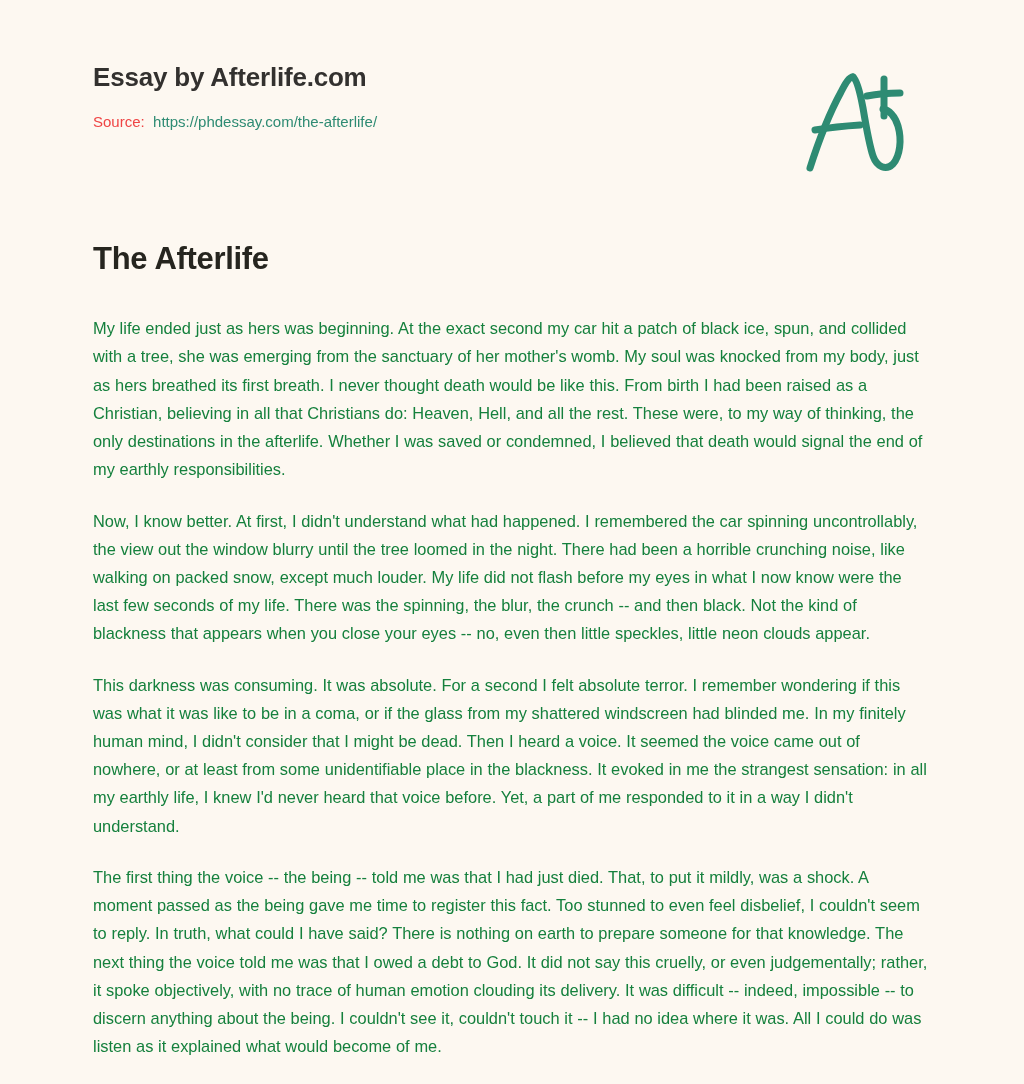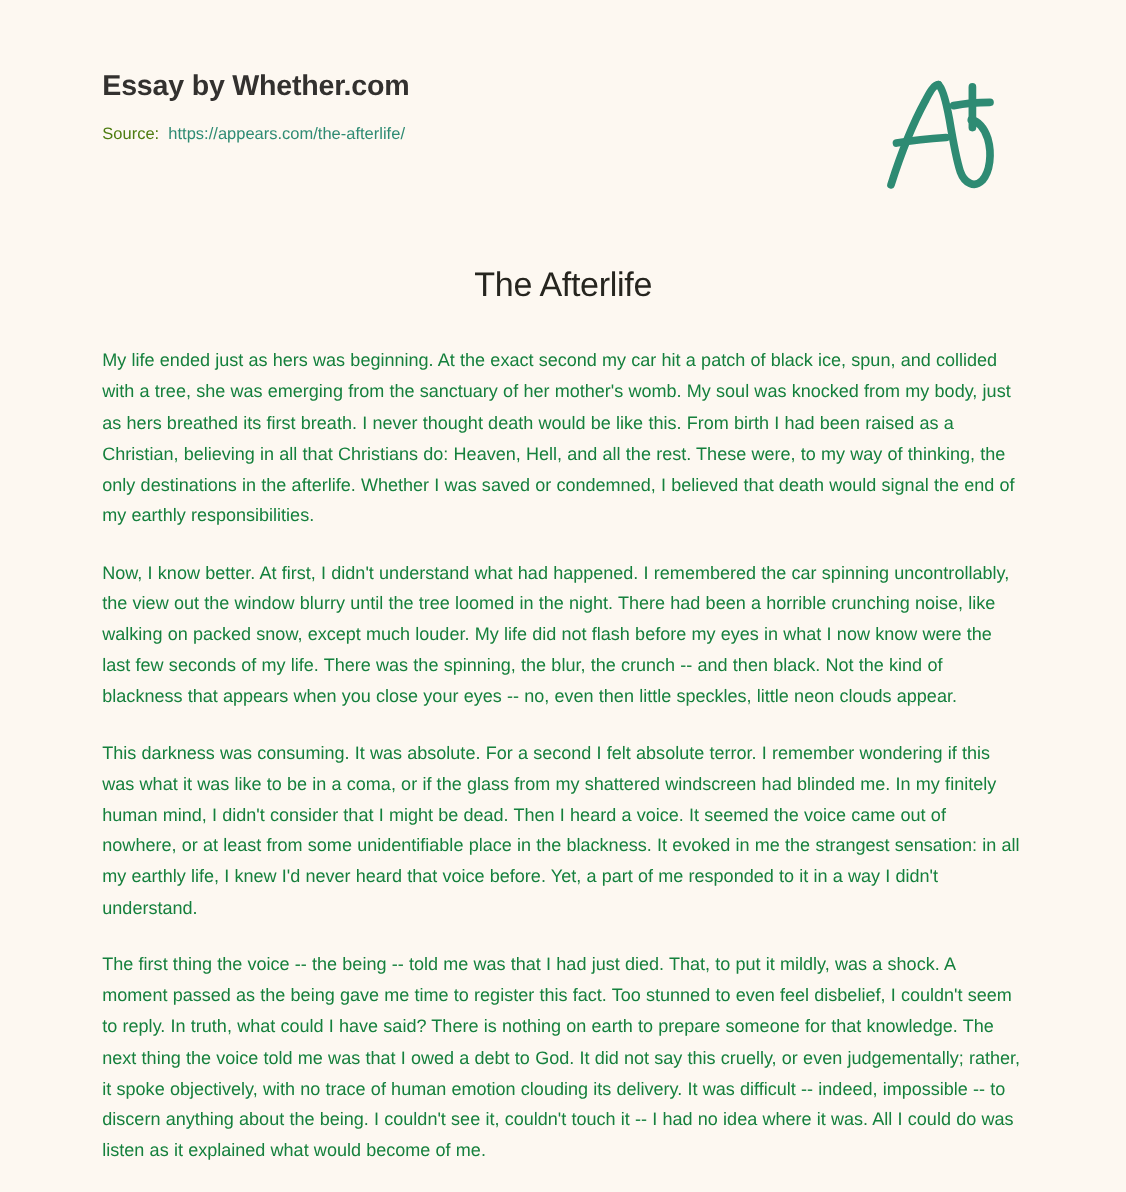--- a/index.html
+++ b/index.html
@@ -47,21 +47,21 @@
 
   .source-line {
     margin-top: 19px;
     font-size: 15px;
     line-height: 1.3;
     color: #8a8580;
     white-space: nowrap;
   }
 
   .source-label {
-    color: #4d7c0f;
+    color: #ef4444;
   }
 
   .source-url {
     color: #2e8b73;
     text-decoration: none;
   }
 
   .logo {
     width: 120px;
     height: 110px;
@@ -76,26 +76,25 @@
     height: 100%;
   }
 
   
   .article {
     margin-top: 62px;
   }
 
   .article-title {
     font-size: 31px;
-    font-weight: 400;
+    font-weight: 700;
     color: #26251f;
     letter-spacing: -0.3px;
     margin: 0 0 37px 0;
     line-height: 1.2;
-    text-align: center;
   }
 
   .body-copy p {
     font-size: 16.4px;
     line-height: 1.72;
     color: #15803d;
     margin: 0 0 23px 0;
     max-width: 838px;
     text-align: left;
     word-spacing: 0.2px;
@@ -106,25 +105,25 @@
   }
 </style>
 </head>
 <body>
 
 <div class="page">
 
   <div class="header">
 
     <div class="header-left">
-      <h1 class="brand-title">Essay by Whether.com</h1>
+      <h1 class="brand-title">Essay by Afterlife.com</h1>
 
       <div class="source-line">
         <span class="source-label">Source:</span>
-        <span>&nbsp;</span><a class="source-url" href="#">https://appears.com/the-afterlife/</a>
+        <span>&nbsp;</span><a class="source-url" href="#">https://phdessay.com/the-afterlife/</a>
       </div>
     </div>
 
     <div class="logo">
       <svg viewBox="0 0 120 110" xmlns="http://www.w3.org/2000/svg" fill="none" stroke="#2e8b73" stroke-linecap="round" stroke-linejoin="round">
 
         <path d="M13 100 C 20 78, 32 46, 44 24 C 48 16, 52 9, 56 9" stroke-width="7"></path>
 
         <path d="M56 9 C 60 12, 63 24, 66 40 C 69 58, 72 76, 76 88
                  C 80 99, 89 103, 96 96 C 103 88, 105 72, 101 58

